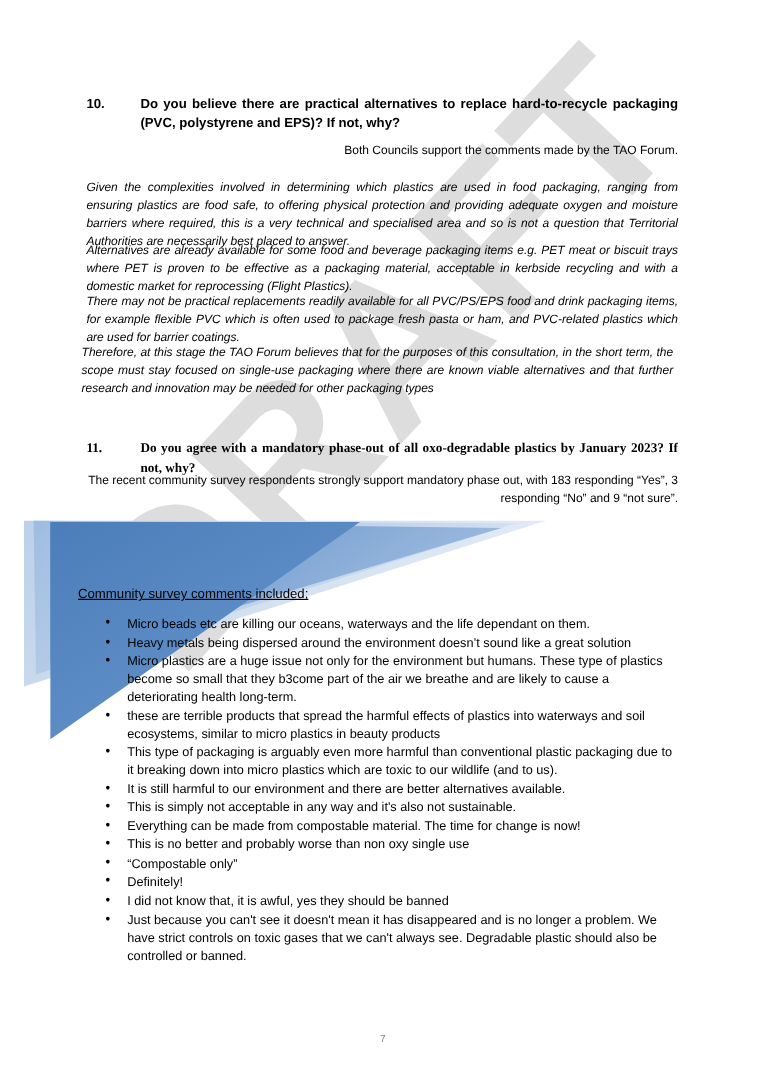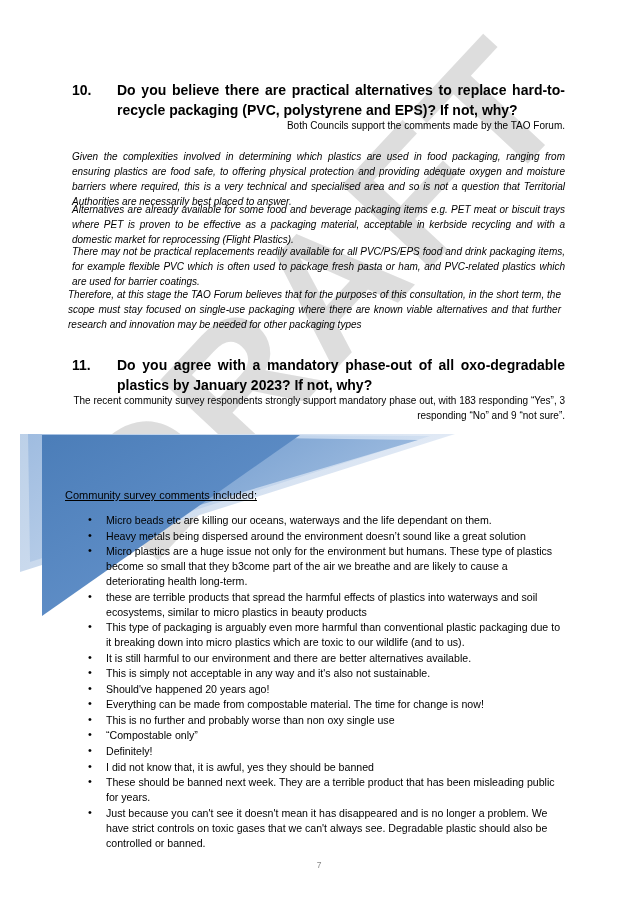--- a/index.html
+++ b/index.html
@@ -61,21 +61,21 @@
     z-index: 3;
     padding: 0;
   }
   .block {
     position: absolute;
   }
 
   .question {
     display: flex;
     font-weight: bold;
-    font-size: 14px;
+    font-size: 11px;
     line-height: 1.45;
   }
   .question .qnum {
     width: 45px;
     flex: none;
   }
   .question .qtext {
     flex: 1;
     text-align: justify;
   }
@@ -179,44 +179,42 @@
     <div class="block body-para" style="left:72px; top:119px; width:493px;">Both Councils support the comments made by the TAO Forum.</div>
 
     <div class="block italic-para" style="left:72px; top:149px; width:493px;">Given the complexities involved in determining which plastics are used in food packaging, ranging from ensuring plastics are food safe, to offering physical protection and providing adequate oxygen and moisture barriers where required, this is a very technical and specialised area and so is not a question that Territorial Authorities are necessarily best placed to answer.</div>
 
     <div class="block italic-para" style="left:72px; top:202px; width:493px;">Alternatives are already available for some food and beverage packaging items e.g. PET meat or biscuit trays where PET is proven to be effective as a packaging material, acceptable in kerbside recycling and with a domestic market for reprocessing (Flight Plastics).</div>
 
     <div class="block italic-para" style="left:72px; top:244px; width:493px;">There may not be practical replacements readily available for all PVC/PS/EPS food and drink packaging items, for example flexible PVC which is often used to package fresh pasta or ham, and PVC-related plastics which are used for barrier coatings.</div>
 
     <div class="block italic-para" style="left:68px; top:287px; width:493px;">Therefore, at this stage the TAO Forum believes that for the purposes of this consultation, in the short term, the scope must stay focused on single-use packaging where there are known viable alternatives and that further research and innovation may be needed for other packaging types</div>
 
-    <div class="block question" style="left:72px; top:355px; width:493px;">
+    <div class="block question" style="left:72px; top:367px; width:493px;font-family:Liberation Serif, serif;">
       <span class="qnum">11.</span>
       <span class="qtext">Do you agree with a mandatory phase-out of all oxo-degradable plastics by January 2023? If not, why?</span>
     </div>
 
     <div class="block body-para" style="left:72px; top:394px; width:493px;">The recent community survey respondents strongly support mandatory phase out, with 183 responding “Yes”, 3 responding “No” and 9 “not sure”.</div>
 
     <div class="block survey-heading" style="left:65px; top:488px; width:400px;">Community survey comments included;</div>
 
     <ul class="block comments" style="left:66px; top:513px; width:500px;">
       <li>Micro beads etc are killing our oceans, waterways and the life dependant on them.</li>
       <li>Heavy metals being dispersed around the environment doesn’t sound like a great solution</li>
       <li>Micro plastics are a huge issue not only for the environment but humans. These type of plastics become so small that they b3come part of the air we breathe and are likely to cause a deteriorating health long-term.</li>
       <li>these are terrible products that spread the harmful effects of plastics into waterways and soil ecosystems, similar to micro plastics in beauty products</li>
       <li>This type of packaging is arguably even more harmful than conventional plastic packaging due to it breaking down into micro plastics which are toxic to our wildlife (and to us).</li>
       <li>It is still harmful to our environment and there are better alternatives available.</li>
       <li>This is simply not acceptable in any way and it's also not sustainable.</li>
-      <li>Should've happened 20 years ago!</li>
       <li>Everything can be made from compostable material. The time for change is now!</li>
-      <li>This is no further and probably worse than non oxy single use</li>
+      <li>This is no better and probably worse than non oxy single use</li>
       <li>“Compostable only”</li>
       <li>Definitely!</li>
       <li>I did not know that, it is awful, yes they should be banned</li>
-      <li>These should be banned next week. They are a terrible product that has been misleading public for years.</li>
       <li>Just because you can't see it doesn't mean it has disappeared and is no longer a problem. We have strict controls on toxic gases that we can't always see. Degradable plastic should also be controlled or banned.</li>
     </ul>
 
   </div>
 
   <div id="page-number">7</div>
 
 </div>
 
 </body></html>

